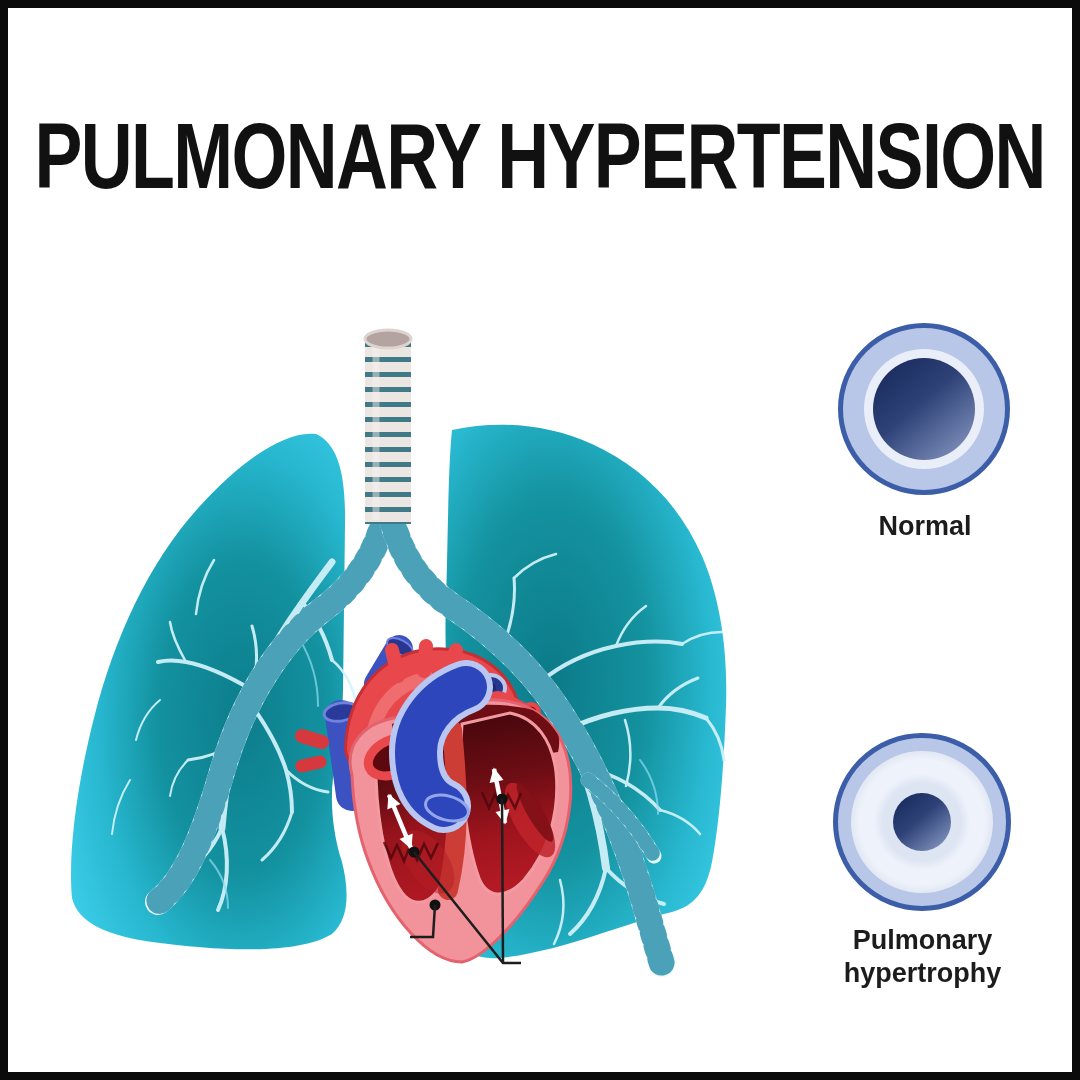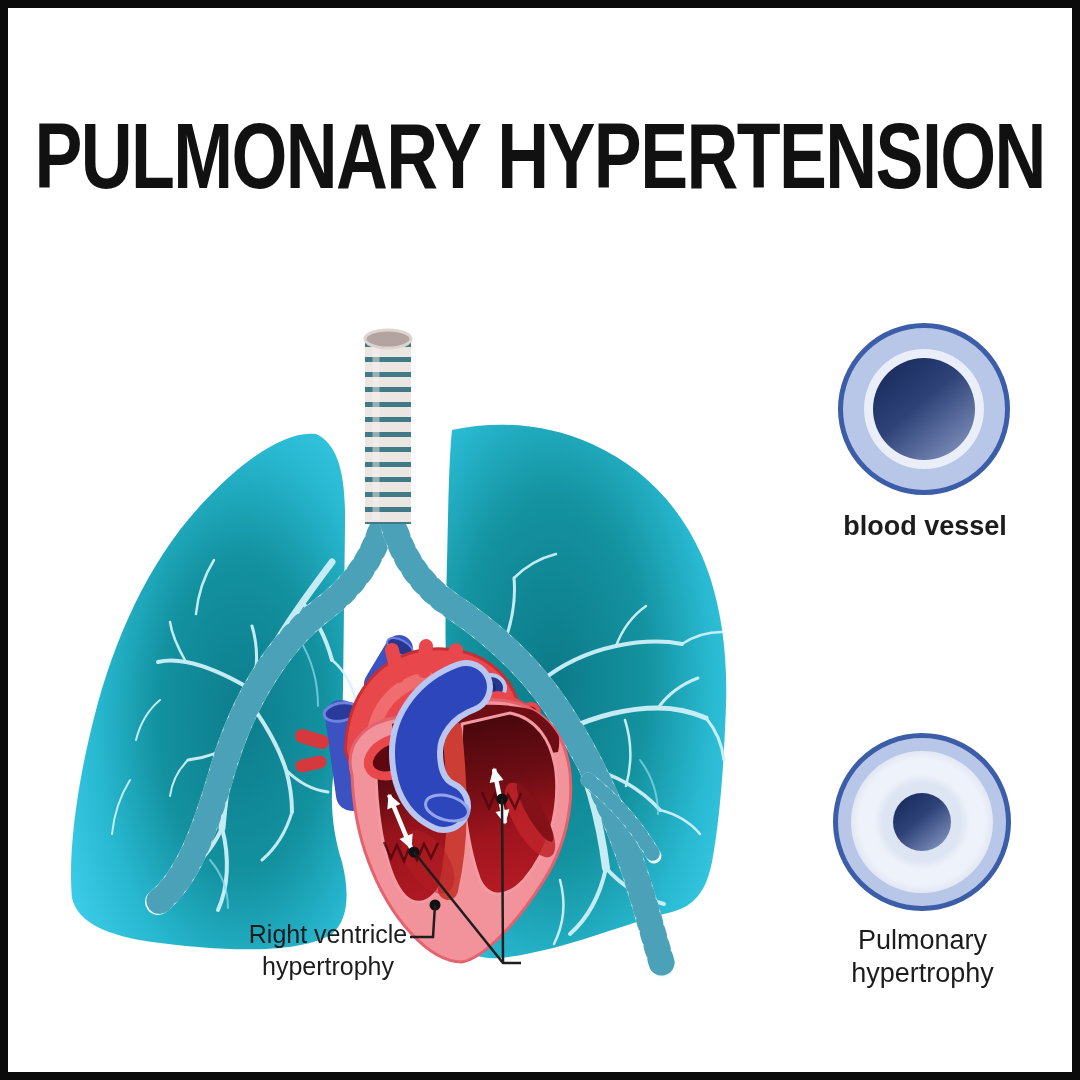--- a/index.html
+++ b/index.html
@@ -21,21 +21,21 @@
     line-height:1;
   }
   svg.art{position:absolute;left:0;top:0;z-index:1;}
   .caption{
     position:absolute;z-index:20;color:#1c1c1c;text-align:center;
   }
   .caption span{display:block;}
   .cap-rv{left:233px;top:918px;width:190px;font-size:25px;line-height:32px;}
   .cap-regurg{left:527px;top:951px;width:200px;font-size:24px;text-align:left;}
   .cap-normal{left:825px;top:510px;width:200px;font-size:27px;font-weight:700;line-height:33px;}
-  .cap-ph{left:820px;top:924px;width:205px;font-size:27px;font-weight:400;line-height:33px;}
+  .cap-ph{left:820px;top:924px;width:205px;font-size:27px;font-weight:700;line-height:33px;}
   
   .vessel{
     position:absolute;border-radius:50%;box-sizing:border-box;
     display:flex;align-items:center;justify-content:center;z-index:15;
   }
   .vessel, .vessel *{border-radius:50%;}
   .vessel-normal{
     left:838px;top:323px;width:172px;height:172px;
     border:5px solid #3c5da8;background:#b8c6e7;
   }
@@ -239,32 +239,28 @@
       <polyline points="410,937 433,937 435,905"></polyline>
       <polyline points="414,852 503,963 521,963"></polyline>
       <polyline points="502,799 503,963"></polyline>
     </g>
   </svg>
 
   <div class="title-wrap">
     <span class="title">PULMONARY HYPERTENSION</span>
   </div>
 
-  <div class="caption cap-rv">
-    <span>Right ventricle</span>
-    <span>hypertrophy</span>
-  </div>
 
   <div class="vessel vessel-normal">
     <div class="wall">
       <div class="lumen"></div>
     </div>
   </div>
   <div class="caption cap-normal">
-    <span>blood vessel</span>
+    <span>Normal</span>
   </div>
 
   <div class="vessel vessel-ph">
     <div class="wall">
       <div class="lumen"></div>
     </div>
   </div>
   <div class="caption cap-ph">
     <span>Pulmonary</span>
     <span>hypertrophy</span>

